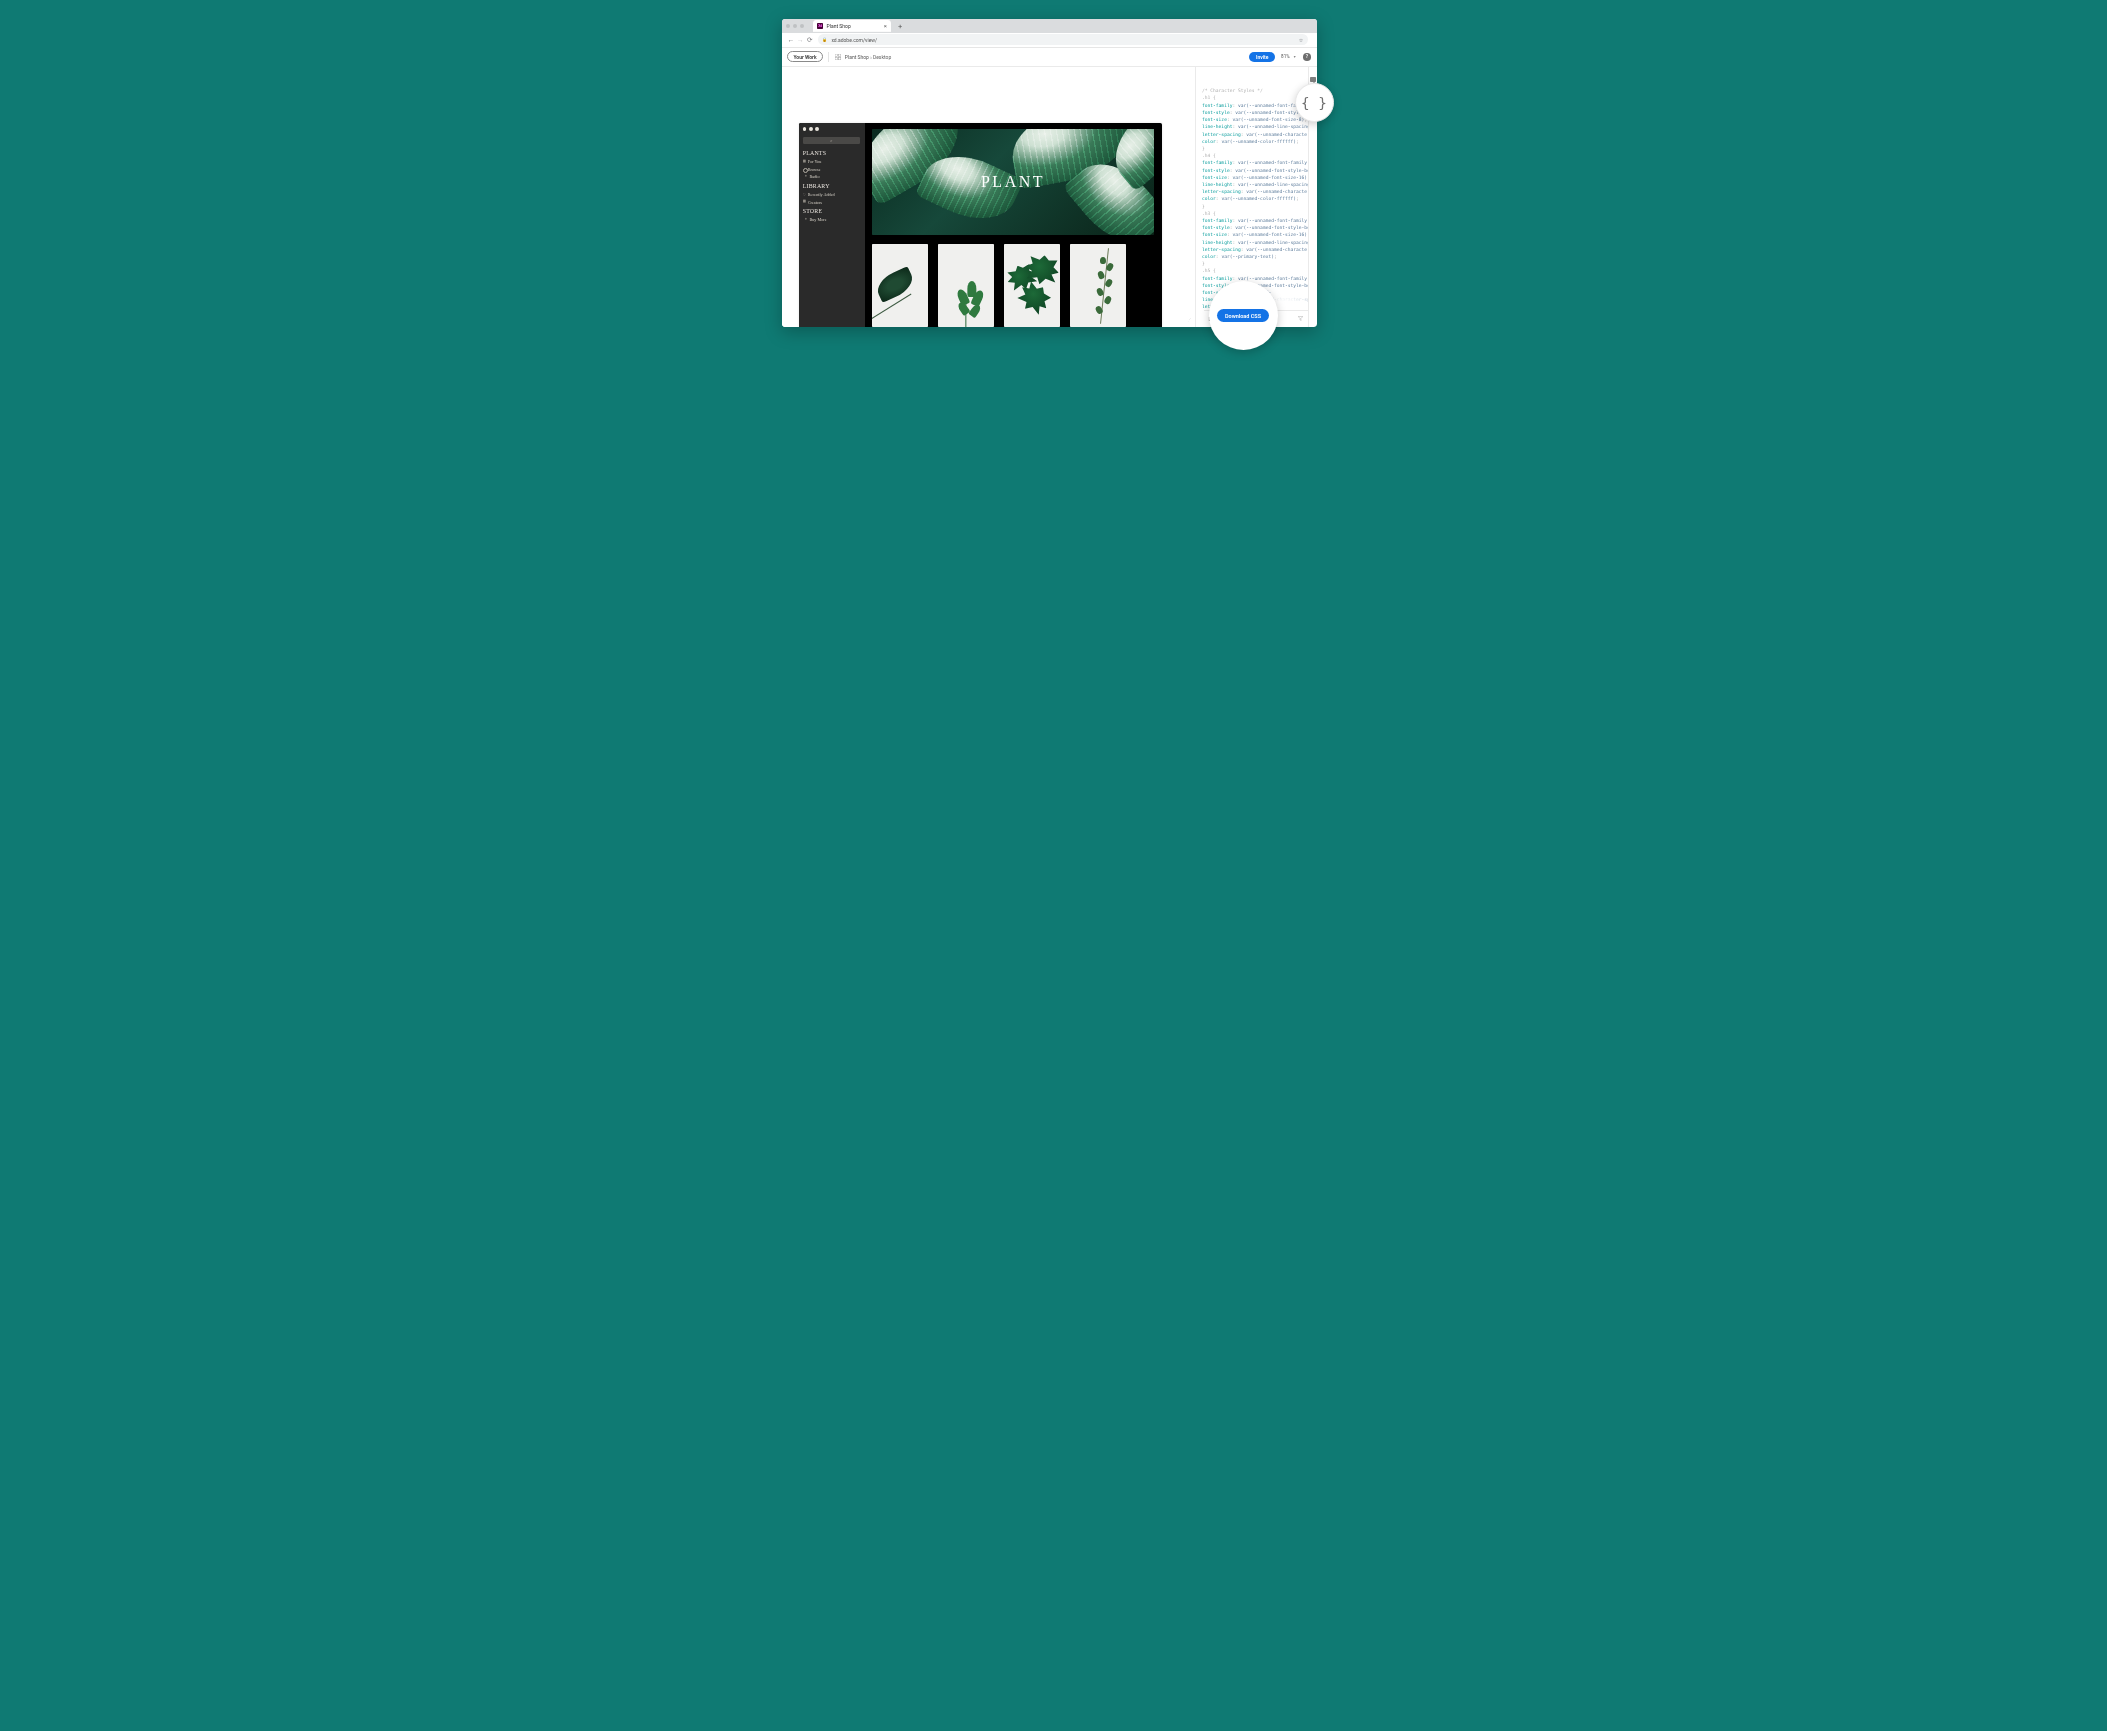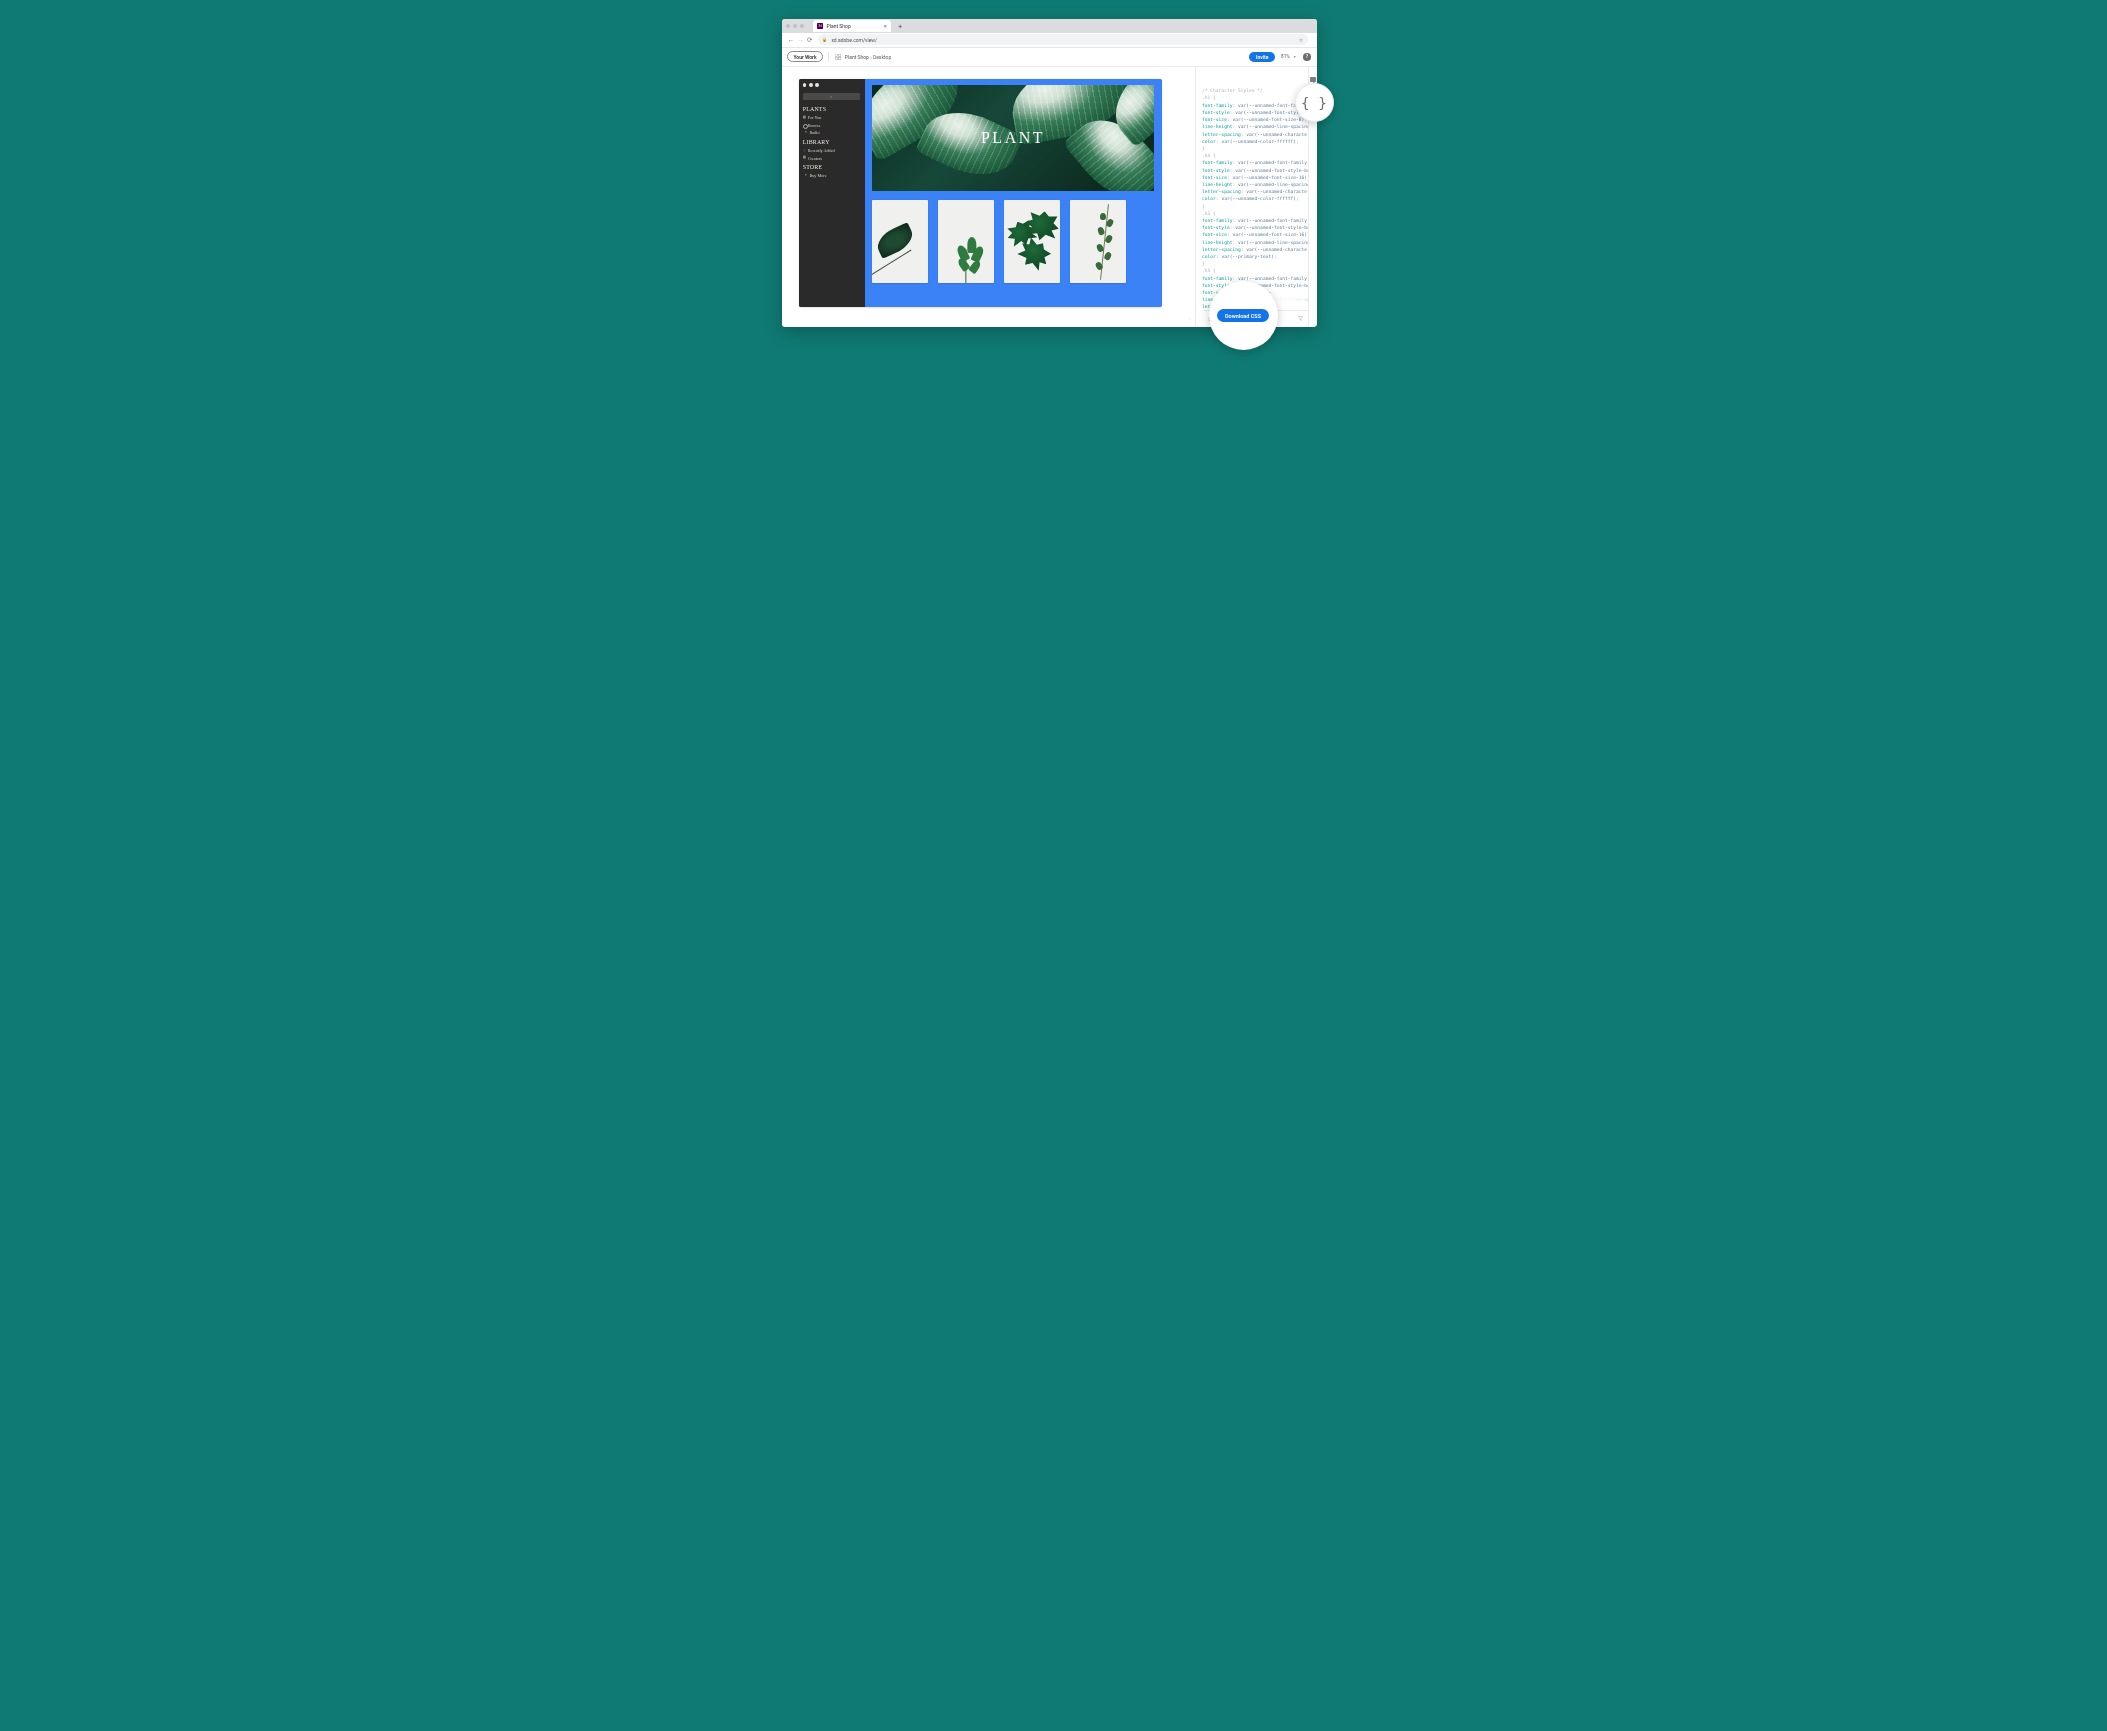--- a/index.html
+++ b/index.html
@@ -26,21 +26,21 @@
   .grid-ico svg{display:block;}
   .crumb{font-size:5px;color:#666;}
   .crumb .c1{color:#555}
   .spacer{flex:1;}
   .invite{background:#1473e6;color:#fff;font-size:5px;font-weight:600;border-radius:5.9px;padding:2.1px 6.7px;margin-right:5.9px;}
   .zoom{font-size:4.6px;color:#555;margin-right:6.7px;display:flex;align-items:center;gap:3.4px;}
   .chev-d{font-size:3.4px;color:#888;}
   .help{width:7.6px;height:7.6px;border-radius:50%;background:#6e6e6e;color:#fff;font-size:4.6px;font-weight:700;display:flex;align-items:center;justify-content:center;}
   .main{display:flex;height:260px;position:relative;}
   .canvas-wrap{flex:1;background:#fff;position:relative;padding:11.8px 17px 0 17px;overflow:hidden;}
-  .artboard{width:363px;height:228px;background:#3b82f6;border-radius:1.7px;box-shadow:0 0.8px 2.5px rgba(0,0,0,.12);display:flex;overflow:hidden;position:relative;}
+  .artboard{width:363px;height:228px;background:#000000;border-radius:1.7px;box-shadow:0 0.8px 2.5px rgba(0,0,0,.12);display:flex;overflow:hidden;position:relative;margin-top:44px;}
   .sb{width:66px;background:#2a2a2a;color:#e6e1db;padding-top:4.2px;font-family:Georgia,serif;}
   .sb-dots{display:flex;gap:2.5px;padding-left:4.2px;margin-bottom:5.9px;}
   .sb-dots span{width:3.8px;height:3.8px;border-radius:50%;background:#e8e4dc;}
   .sb-search{height:7.6px;background:#4a4947;border-radius:1.3px;margin:0 4.2px 5.9px 4.2px;display:flex;align-items:center;justify-content:center;color:#a9a59d;font-size:4.2px;}
   .sb-h{font-size:5.9px;letter-spacing:0.2px;padding:0 4.2px;margin:2.5px 0 1.7px 0;}
   .sb-item{font-size:4.2px;padding:1.3px 4.2px 1.3px 9.3px;position:relative;color:#d8d3c9;}
   .sb-item::before{content:"";position:absolute;left:4.2px;top:2.1px;width:3.4px;height:3.4px;border:0.4px solid #b4afA5;border-radius:0.4px;}
   .sb-item.heart::before{border:none;width:3.8px;height:3.4px;background:none;content:"♡";color:#b4afA5;font-size:3.8px;top:0.8px;}
   .sb-item.user::before{content:"";border-radius:50%;}
   .sb-item.star::before{content:"✦";border:none;color:#b4afA5;font-size:3.4px;top:0.8px;}

